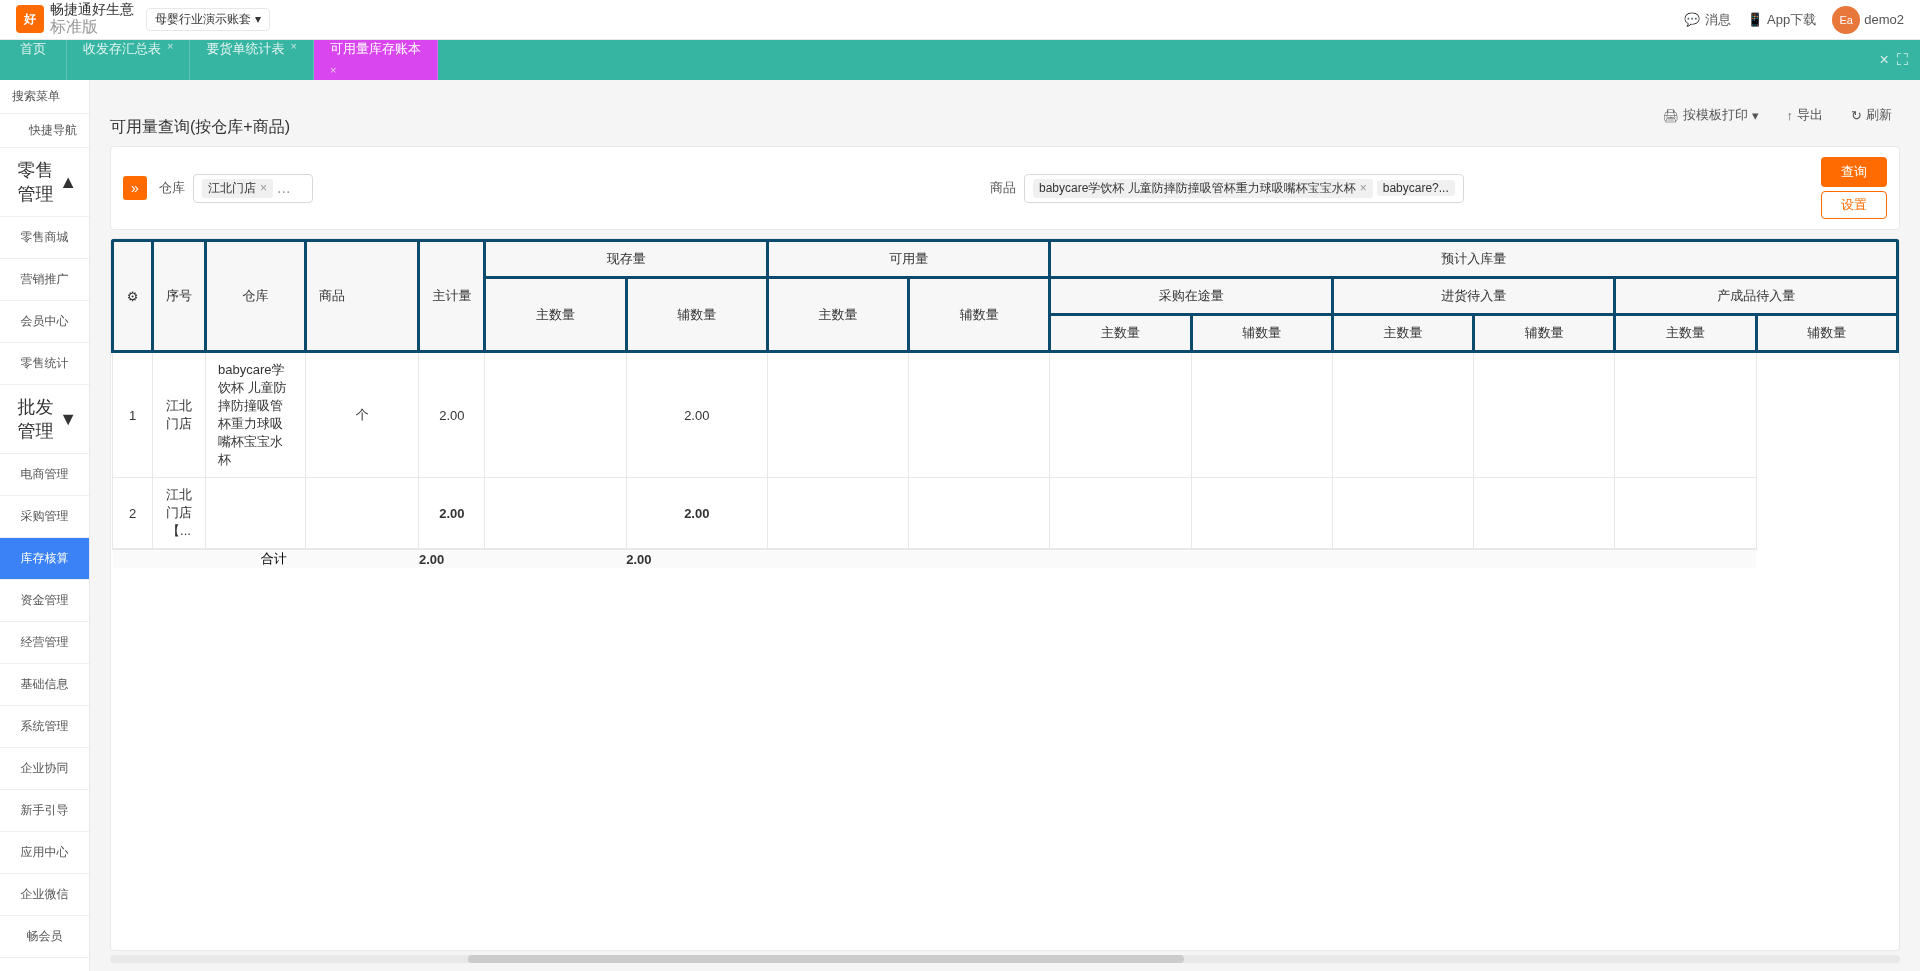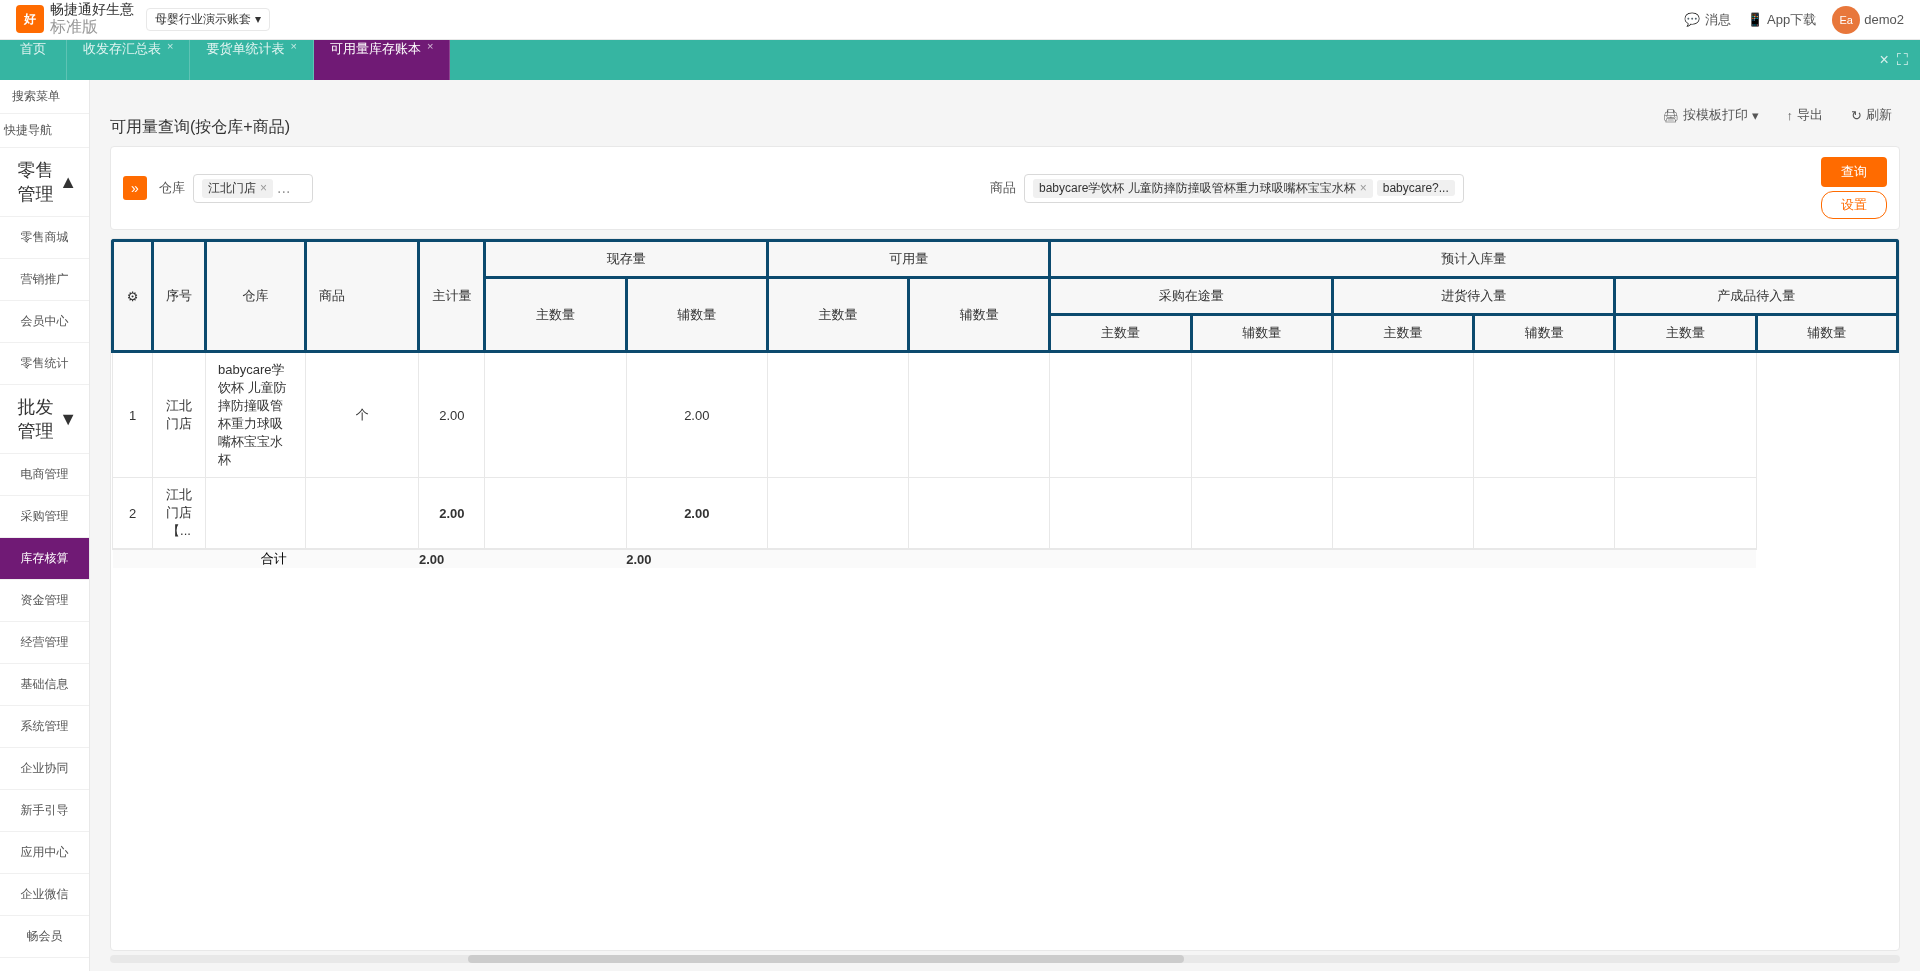--- a/index.html
+++ b/index.html
@@ -44,23 +44,24 @@
       display: flex;
       align-items: flex-start;
       gap: 6px;
       cursor: pointer;
       font-size: 13px;
       color: rgba(255,255,255,0.85);
       border-right: 1px solid rgba(255,255,255,0.2);
       white-space: nowrap;
     }
     .nav-tab.active {
-      background: #701a75;
+      background: #d946ef;
       color: white;
       font-weight: 500;
+      flex-direction: column;
     }
     .nav-tab .close-btn { font-size: 11px; color: rgba(255,255,255,0.7); cursor: pointer; }
     .nav-tab:first-child { padding: 0 20px; }
     .nav-tab-spacer { flex: 1; }
     .nav-tab-actions { display: flex; align-items: center; gap: 8px; padding: 0 12px; }
     .nav-action-btn { color: rgba(255,255,255,0.8); cursor: pointer; font-size: 16px; }
 
     
     .main-layout {
       display: flex;
@@ -79,27 +80,27 @@
       overflow-y: auto;
     }
     .sidebar-item {
       padding: 12px 8px;
       text-align: center;
       cursor: pointer;
       font-size: 12px;
       color: #555;
       border-bottom: 1px solid #f0f0f0;
     }
-    .sidebar-item.active { background: #701a75; color: white; }
+    .sidebar-item.active { background: #3b82f6; color: white; }
     .sidebar-item.section-header {
       display: flex; align-items: center; justify-content: space-between;
       padding: 10px 12px; font-size: 18px; color: #333; font-weight: 500;
     }
     .sidebar-search { padding: 8px 12px; font-size: 12px; color: #555; border-bottom: 1px solid #f0f0f0; cursor: pointer; }
-    .sidebar-nav { padding: 8px 4px; font-size: 12px; color: #555; border-bottom: 1px solid #f0f0f0; cursor: pointer; }
+    .sidebar-nav { padding: 8px 12px; font-size: 12px; color: #555; border-bottom: 1px solid #f0f0f0; cursor: pointer; text-align: right; }
 
     
     .content-area {
       flex: 1;
       display: flex;
       flex-direction: column;
       overflow: hidden;
       background: #f5f5f5;
     }
 
@@ -154,21 +155,21 @@
     .filter-tag .remove { cursor: pointer; color: #999; }
     .filter-dots { color: #999; font-size: 16px; cursor: pointer; }
     .filter-actions { display: flex; flex-direction: column; gap: 4px; margin-left: auto; }
     .btn-query {
       background: #ff6b00; color: white; border: none;
       border-radius: 4px; padding: 6px 20px; cursor: pointer;
       font-size: 13px;
     }
     .btn-settings {
       background: white; color: #ff6b00; border: 1px solid #ff6b00;
-      border-radius: 12px; padding: 4px 16px; cursor: pointer;
+      border-radius: 4px; padding: 4px 16px; cursor: pointer;
       font-size: 13px;
     }
 
     
     .table-container {
       margin: 0 20px;
       flex: 1;
       overflow: auto;
       background: white;
       border: 1px solid #e8e8e8;

